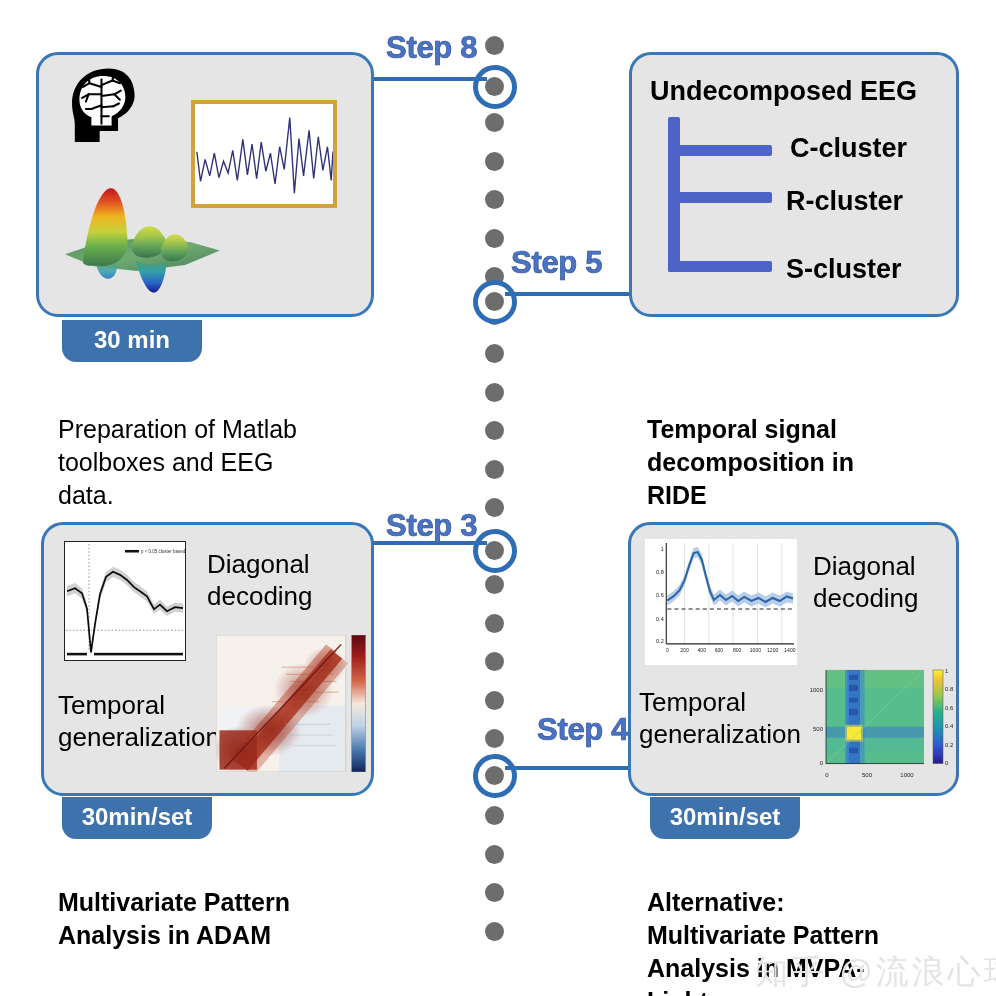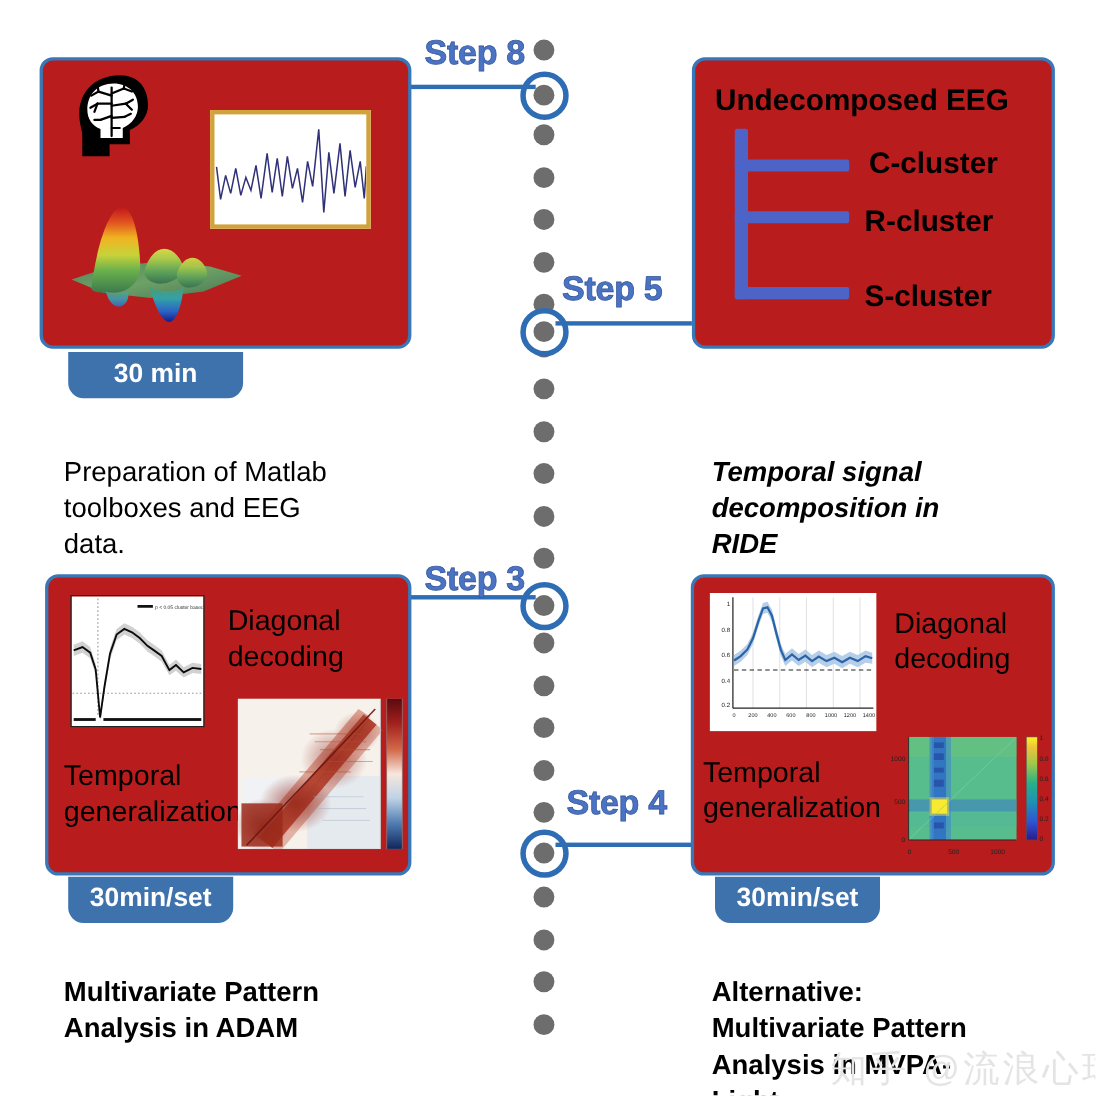--- a/index.html
+++ b/index.html
@@ -71,22 +71,22 @@
     color: #4a73c4;
     letter-spacing: -0.3px;
     white-space: nowrap;
     -webkit-text-stroke: 0.7px #35569b;
   }
 
   
   .panel {
     position: absolute;
     border: 3px solid #3877b8;
-    border-radius: 12px;
-    background: #b91c1c;
+    border-radius: 22px;
+    background: #e5e5e5;
     box-sizing: border-box;
   }
   .badge {
     position: absolute;
     background: #3e72ad;
     color: #ffffff;
     font-size: 24px;
     font-weight: bold;
     border-radius: 0 0 14px 14px;
     padding: 6px 16px 8px 16px;
@@ -200,21 +200,21 @@
 
   <div class="conn conn-h" style="left:505px; top:292px; width:124px;"></div>
 
   <div class="conn conn-h" style="left:373px; top:541px; width:114px;"></div>
 
   <div class="conn conn-h" style="left:505px; top:766px; width:124px;"></div>
 
   <div class="step-label" style="left:386px; top:30px;">Step 8</div>
   <div class="step-label" style="left:511px; top:245px;">Step 5</div>
   <div class="step-label" style="left:386px; top:508px;">Step 3</div>
-  <div class="step-label" style="left:515px; top:712px;">Step 4</div>
+  <div class="step-label" style="left:537px; top:712px;">Step 4</div>
 
   <div class="panel" style="left:36px; top:52px; width:338px; height:265px;">
 
     <div style="position:absolute; left:22px; top:8px; width:92px; height:92px;">
       <svg viewBox="0 0 100 100" width="92" height="92" aria-hidden="true">
         <path d="M52 6 C28 6 12 22 12 44 C12 54 15 60 15 66 L15 86 L42 86 L42 74 L62 74 L62 60
                  C72 56 80 46 80 36 C80 18 70 6 52 6 Z" fill="#000000"></path>
         <path d="M46 14 C30 14 20 25 20 40 C20 49 25 56 33 59 L33 68 L55 68 L55 58
                  C64 54 70 46 70 37 C70 23 60 14 46 14 Z" fill="#ffffff"></path>
         <g stroke="#000000" stroke-width="2.2" fill="none" stroke-linecap="round">
@@ -293,21 +293,21 @@
 
         <path d="M170 122 C180 92 204 92 214 116 C220 132 204 144 188 144 C176 144 168 134 170 122 Z" fill="url(#peakB)" opacity="0.95"></path>
 
         <path d="M128 142 C134 166 146 196 158 196 C170 196 178 166 180 142 C172 152 140 152 128 142 Z" fill="url(#valleyA)"></path>
 
         <path d="M62 150 C66 166 76 176 86 172 C94 169 98 158 96 148 C86 154 72 154 62 150 Z" fill="url(#valleyB)" opacity="0.9"></path>
       </svg>
     </div>
   </div>
 
-  <div class="badge" style="left:62px; top:320px; width:159px;">30 min</div>
+  <div class="badge" style="left:62px; top:320px; width:140px;">30 min</div>
 
   <div class="caption" style="left:58px; top:380px; width:330px;">
     <span class="bd">Preparation of Matlab
 toolboxes and EEG
 data.</span>
   </div>
 
   <div class="panel" style="left:629px; top:52px; width:330px; height:265px;">
 
     <div class="plabel bold" style="left:18px; top:20px; font-size:27px;">Undecomposed EEG</div>
@@ -317,21 +317,21 @@
     <div class="bracket-stem" style="left:36px; top:90px; width:104px; height:11px;"></div>
     <div class="bracket-stem" style="left:36px; top:137px; width:104px; height:11px;"></div>
     <div class="bracket-stem" style="left:36px; top:206px; width:104px; height:11px;"></div>
 
     <div class="cluster-name" style="left:158px; top:78px;">C-cluster</div>
     <div class="cluster-name" style="left:154px; top:131px;">R-cluster</div>
     <div class="cluster-name" style="left:154px; top:199px;">S-cluster</div>
   </div>
 
 
-  <div class="caption all-bold" style="left:647px; top:380px; width:330px;font-style:italic;">
+  <div class="caption all-bold" style="left:647px; top:380px; width:330px;">
     <span class="hd">Temporal signal
 decomposition in
 RIDE</span>
   </div>
 
   <div class="panel" style="left:41px; top:522px; width:333px; height:274px;">
 
     <div class="figframe" style="left:20px; top:16px; width:122px; height:120px; border:1px solid #222;">
       <svg viewBox="0 0 240 230" width="100%" height="100%" preserveAspectRatio="none" aria-hidden="true">
         <rect x="0" y="0" width="240" height="230" fill="#ffffff"></rect>

